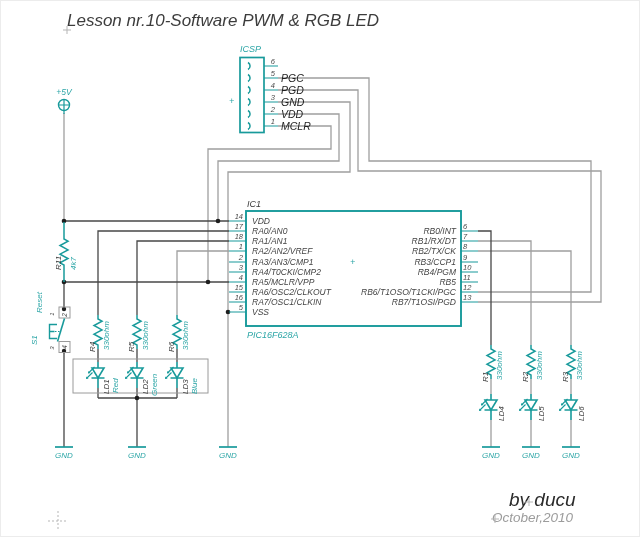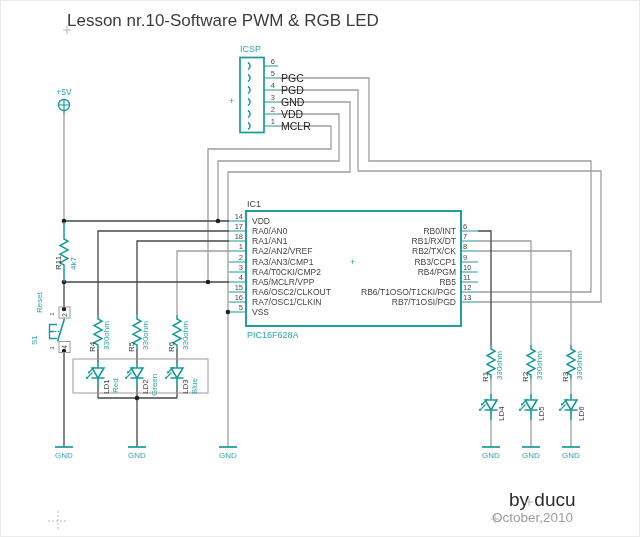--- a/index.html
+++ b/index.html
@@ -1,16 +1,16 @@
 <!DOCTYPE html>
 <html><head>
 <meta charset="utf-8">
 <style>
   html,body{margin:0;padding:0;background:#fff;}
-  .page{position:relative;width:640px;height:537px;background:#ffffff;border:1px solid #ececec;box-sizing:border-box;overflow:hidden;}
+  .page{position:relative;width:640px;height:537px;background:#ffffff;border:1px solid #ececec;box-sizing:border-box;overflow:hidden;font-style:italic;}
   svg{position:absolute;left:0;top:0;}
   svg text{font-family:"Liberation Sans","DejaVu Sans",sans-serif;}
   .tealln{stroke:#189a9b;fill:none;}
   .tealtx{fill:#2da6a7;}
   .darktx{fill:#3c3c3c;}
   .pinnum{fill:#4a4a4a;font-size:7.5px;}
   .pinname{fill:#454545;font-size:8.5px;}
   .netlbl{fill:#1e1e1e;font-size:10.5px;}
   .wdark{stroke:#474747;stroke-width:1.3;fill:none;}
   .wlight{stroke:#9f9f9f;stroke-width:1.3;fill:none;}

